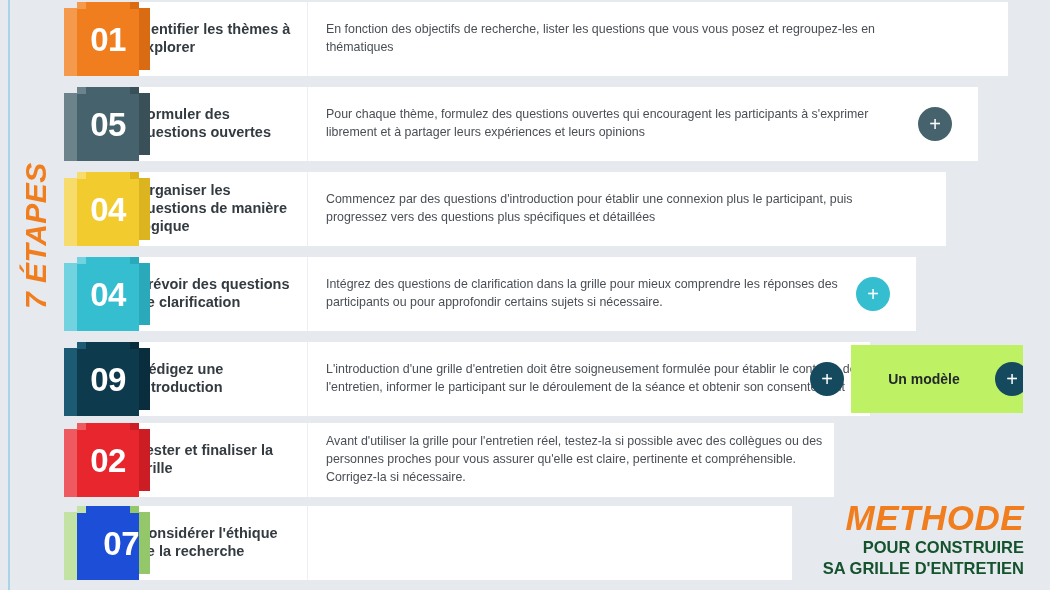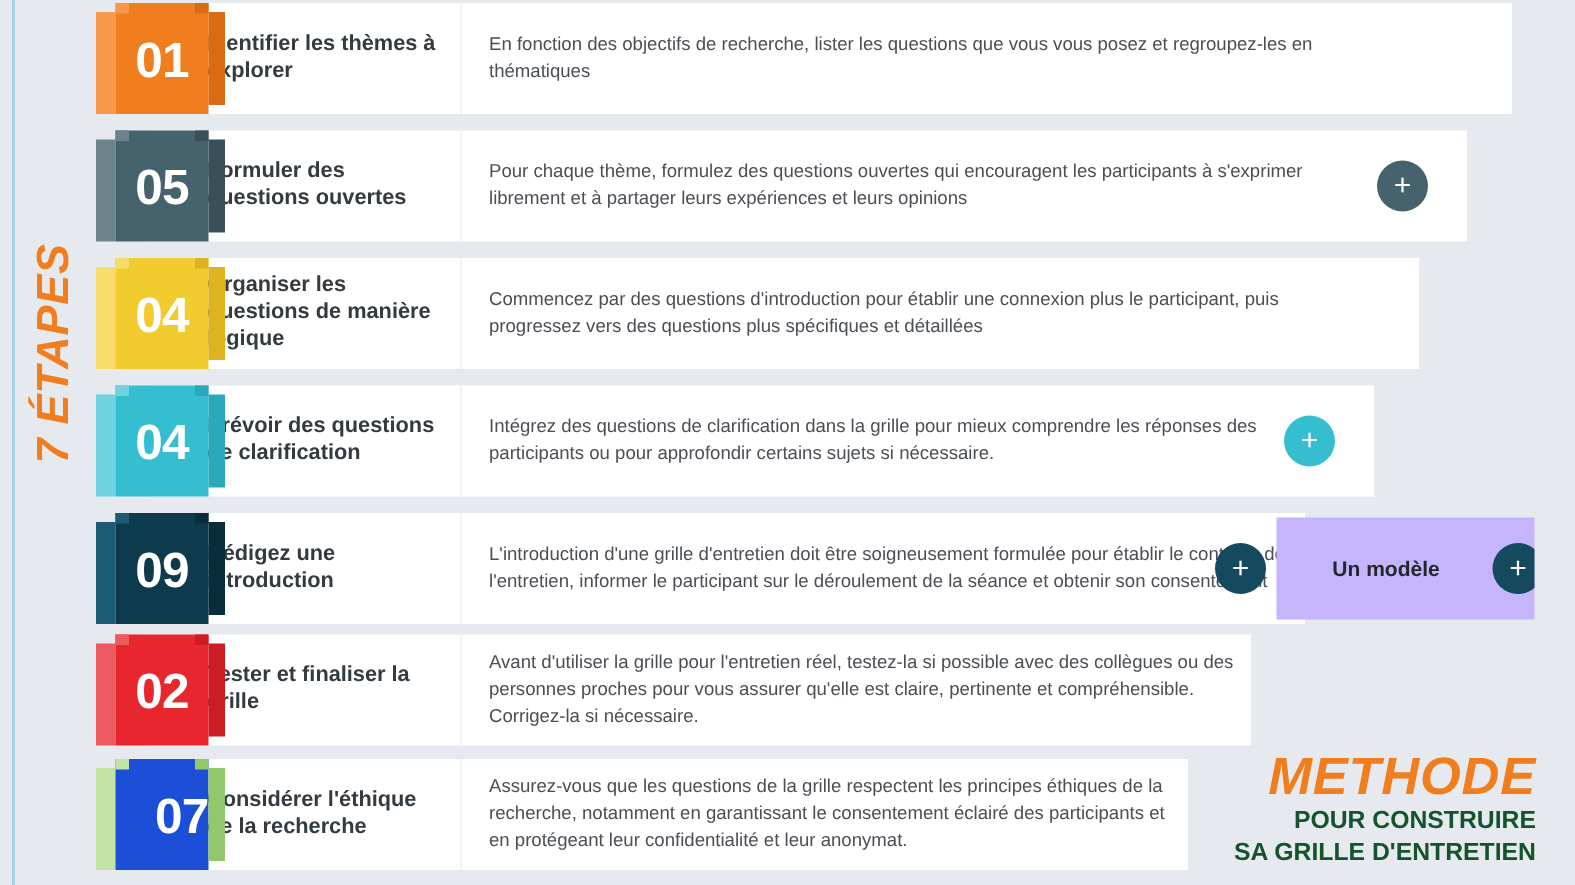--- a/index.html
+++ b/index.html
@@ -148,21 +148,21 @@
     font-family: "Liberation Sans", sans-serif;
   }
 
   
   #model-card {
     position: absolute;
     left: 851px;
     top: 345px;
     width: 172px;
     height: 68px;
-    background: #c4b5fd;
+    background: #bef264;
     overflow: hidden;
   }
   #model-card .model-label {
     position: absolute;
     left: 0; top: 0;
     width: 146px; height: 68px;
     display: flex; align-items: center; justify-content: center;
     color: #23282d;
     font-size: 14px;
     font-weight: bold;
@@ -314,23 +314,20 @@
         <div class="flap-right" style="background: rgb(204, 29, 36);"></div>
         <div class="notch-l" style="background: rgb(238, 90, 95);"></div>
         <div class="notch-r" style="background: rgb(204, 29, 36);"></div>
       </div>
     </div>
     <div class="step-row" style="top: 506px; width: 728px;">
       <div class="card" style="width: 692px;">
         <div class="title-cell">
           <div class="title-text">Considérer l'éthique de la recherche</div>
         </div>
-        <div class="desc-cell">
-          <div class="desc-text">Assurez-vous que les questions de la grille respectent les principes éthiques de la recherche, notamment en garantissant le consentement éclairé des participants et en protégeant leur confidentialité et leur anonymat.</div>
-        </div>
       </div>
       <div class="badge">
         <div class="flap-left" style="background: rgb(194, 227, 163);"></div>
         <div class="face" style="background: #1d4ed8; justify-content: flex-end;">
           <span class="num">07</span>
         </div>
         <div class="flap-right" style="background: rgb(148, 199, 106);"></div>
         <div class="notch-l" style="background: rgb(194, 227, 163);"></div>
         <div class="notch-r" style="background: rgb(148, 199, 106);"></div>
       </div>

